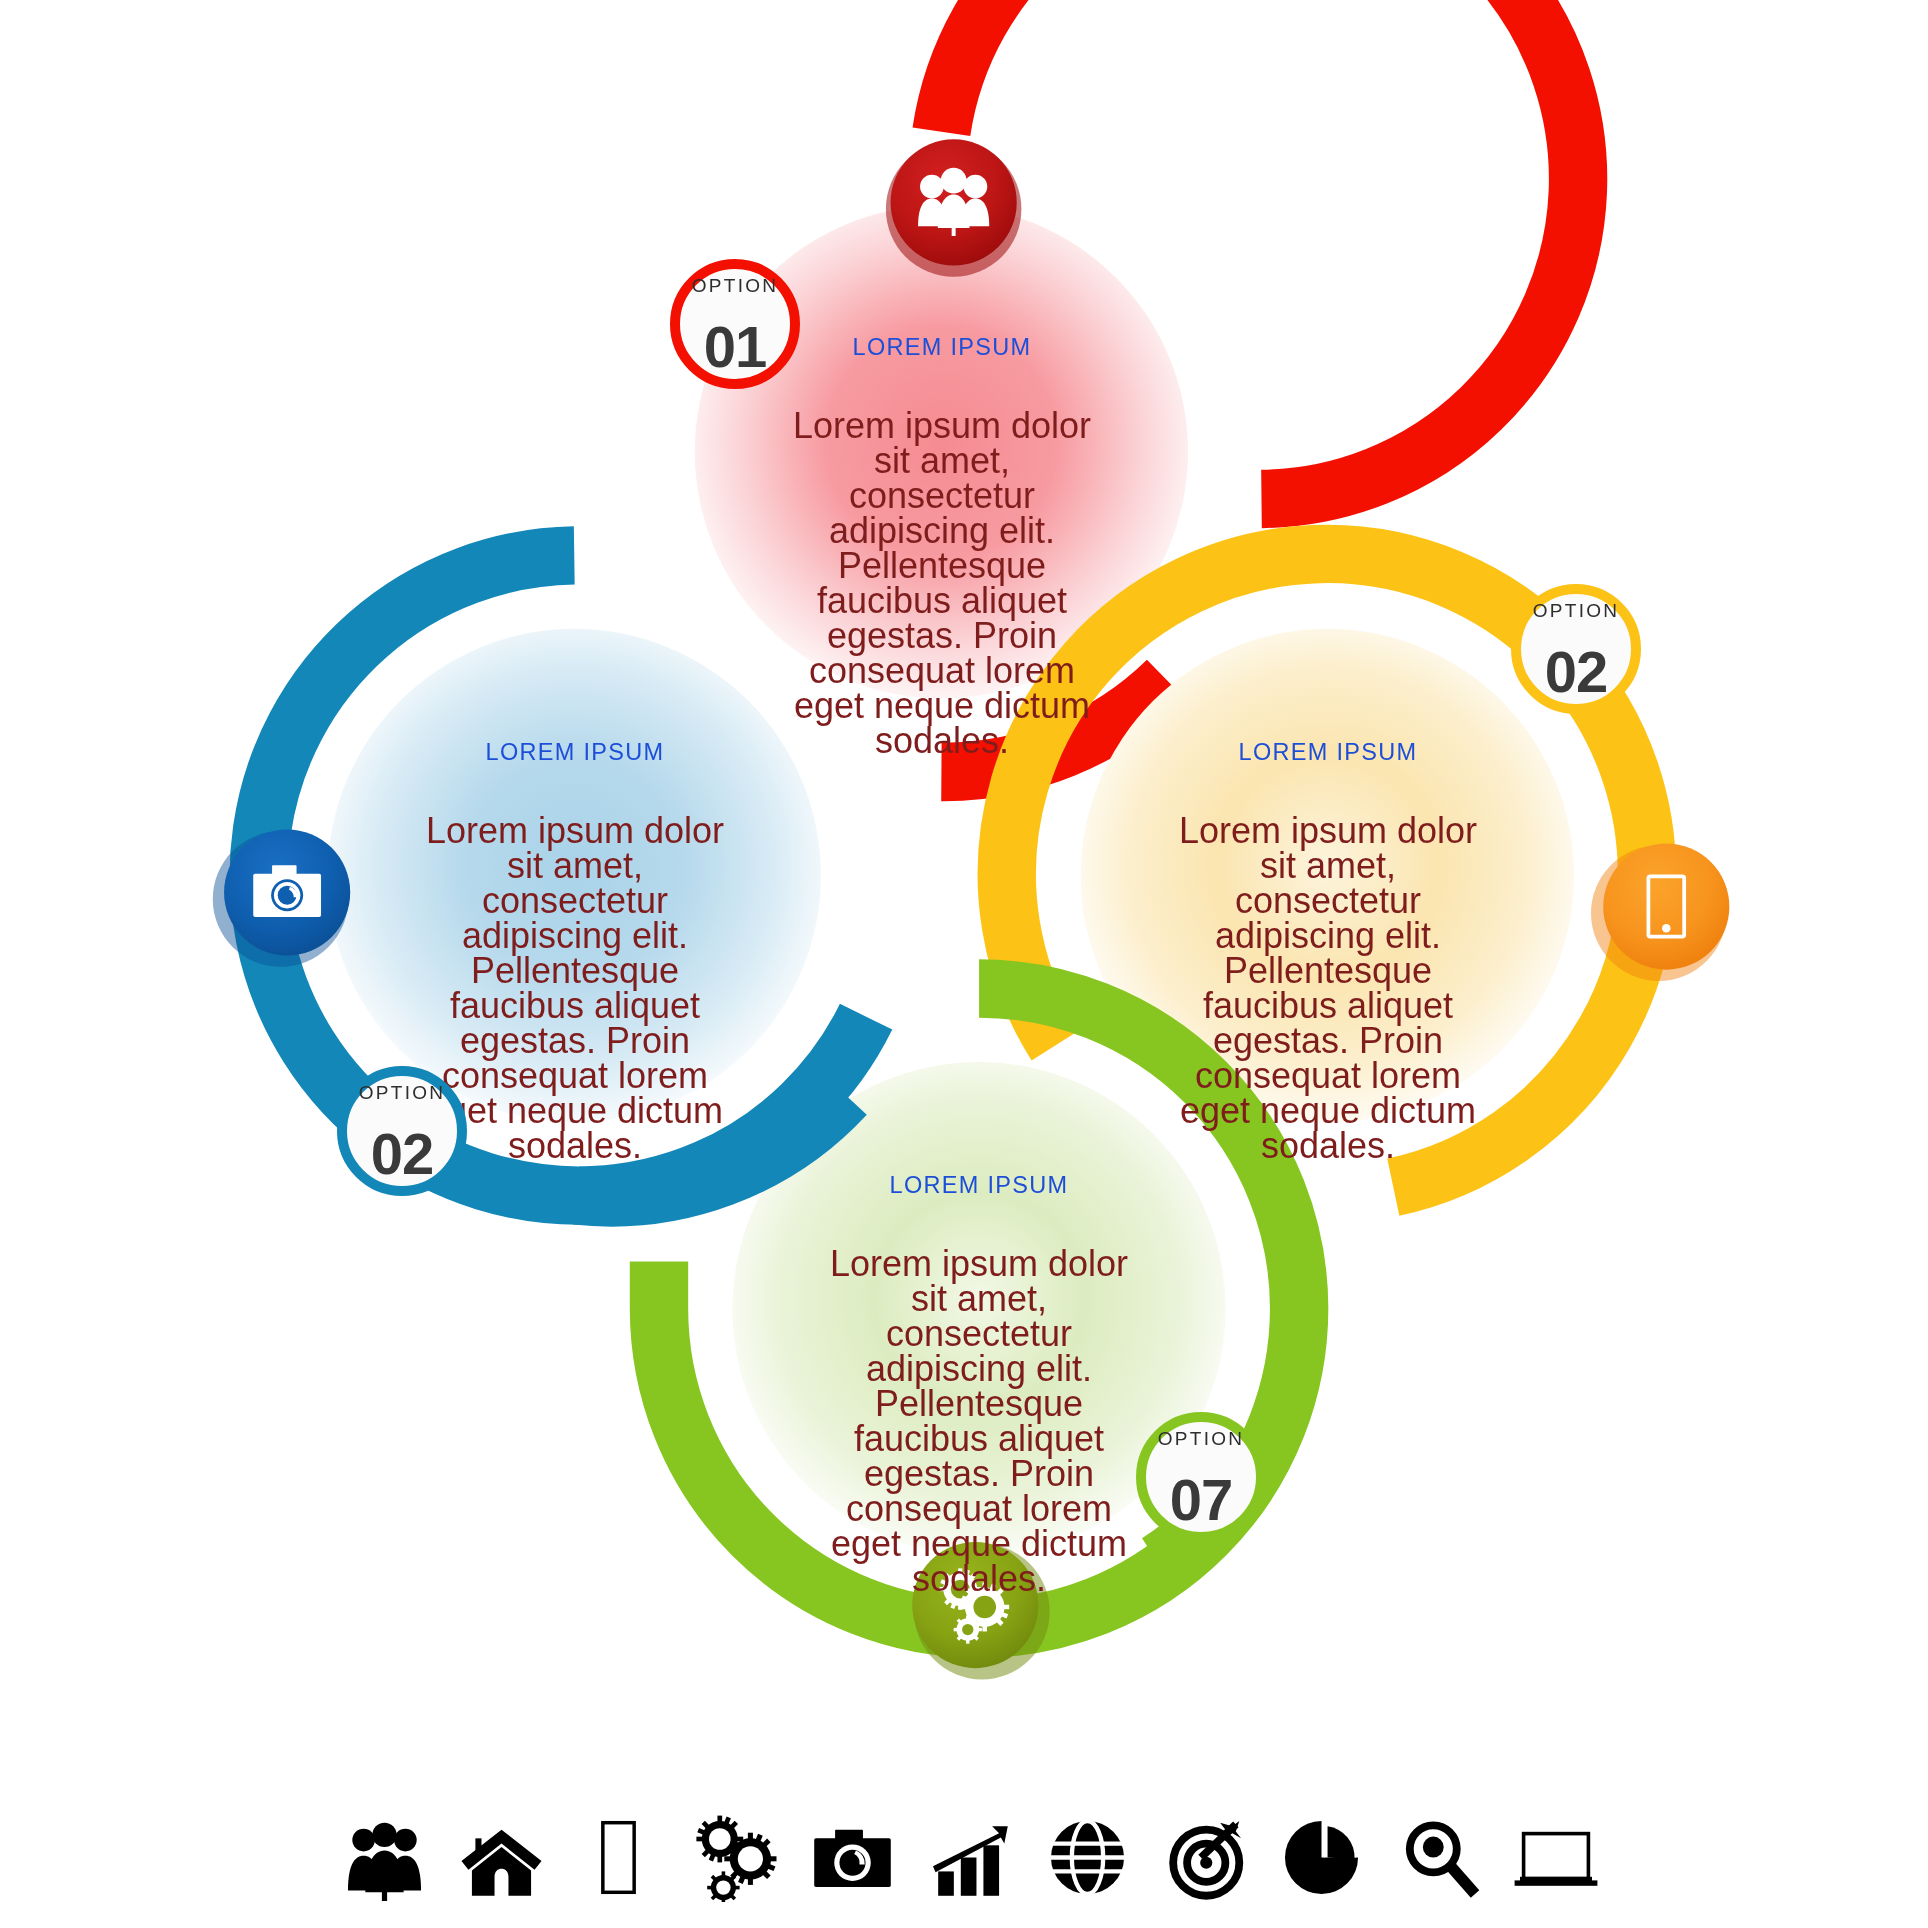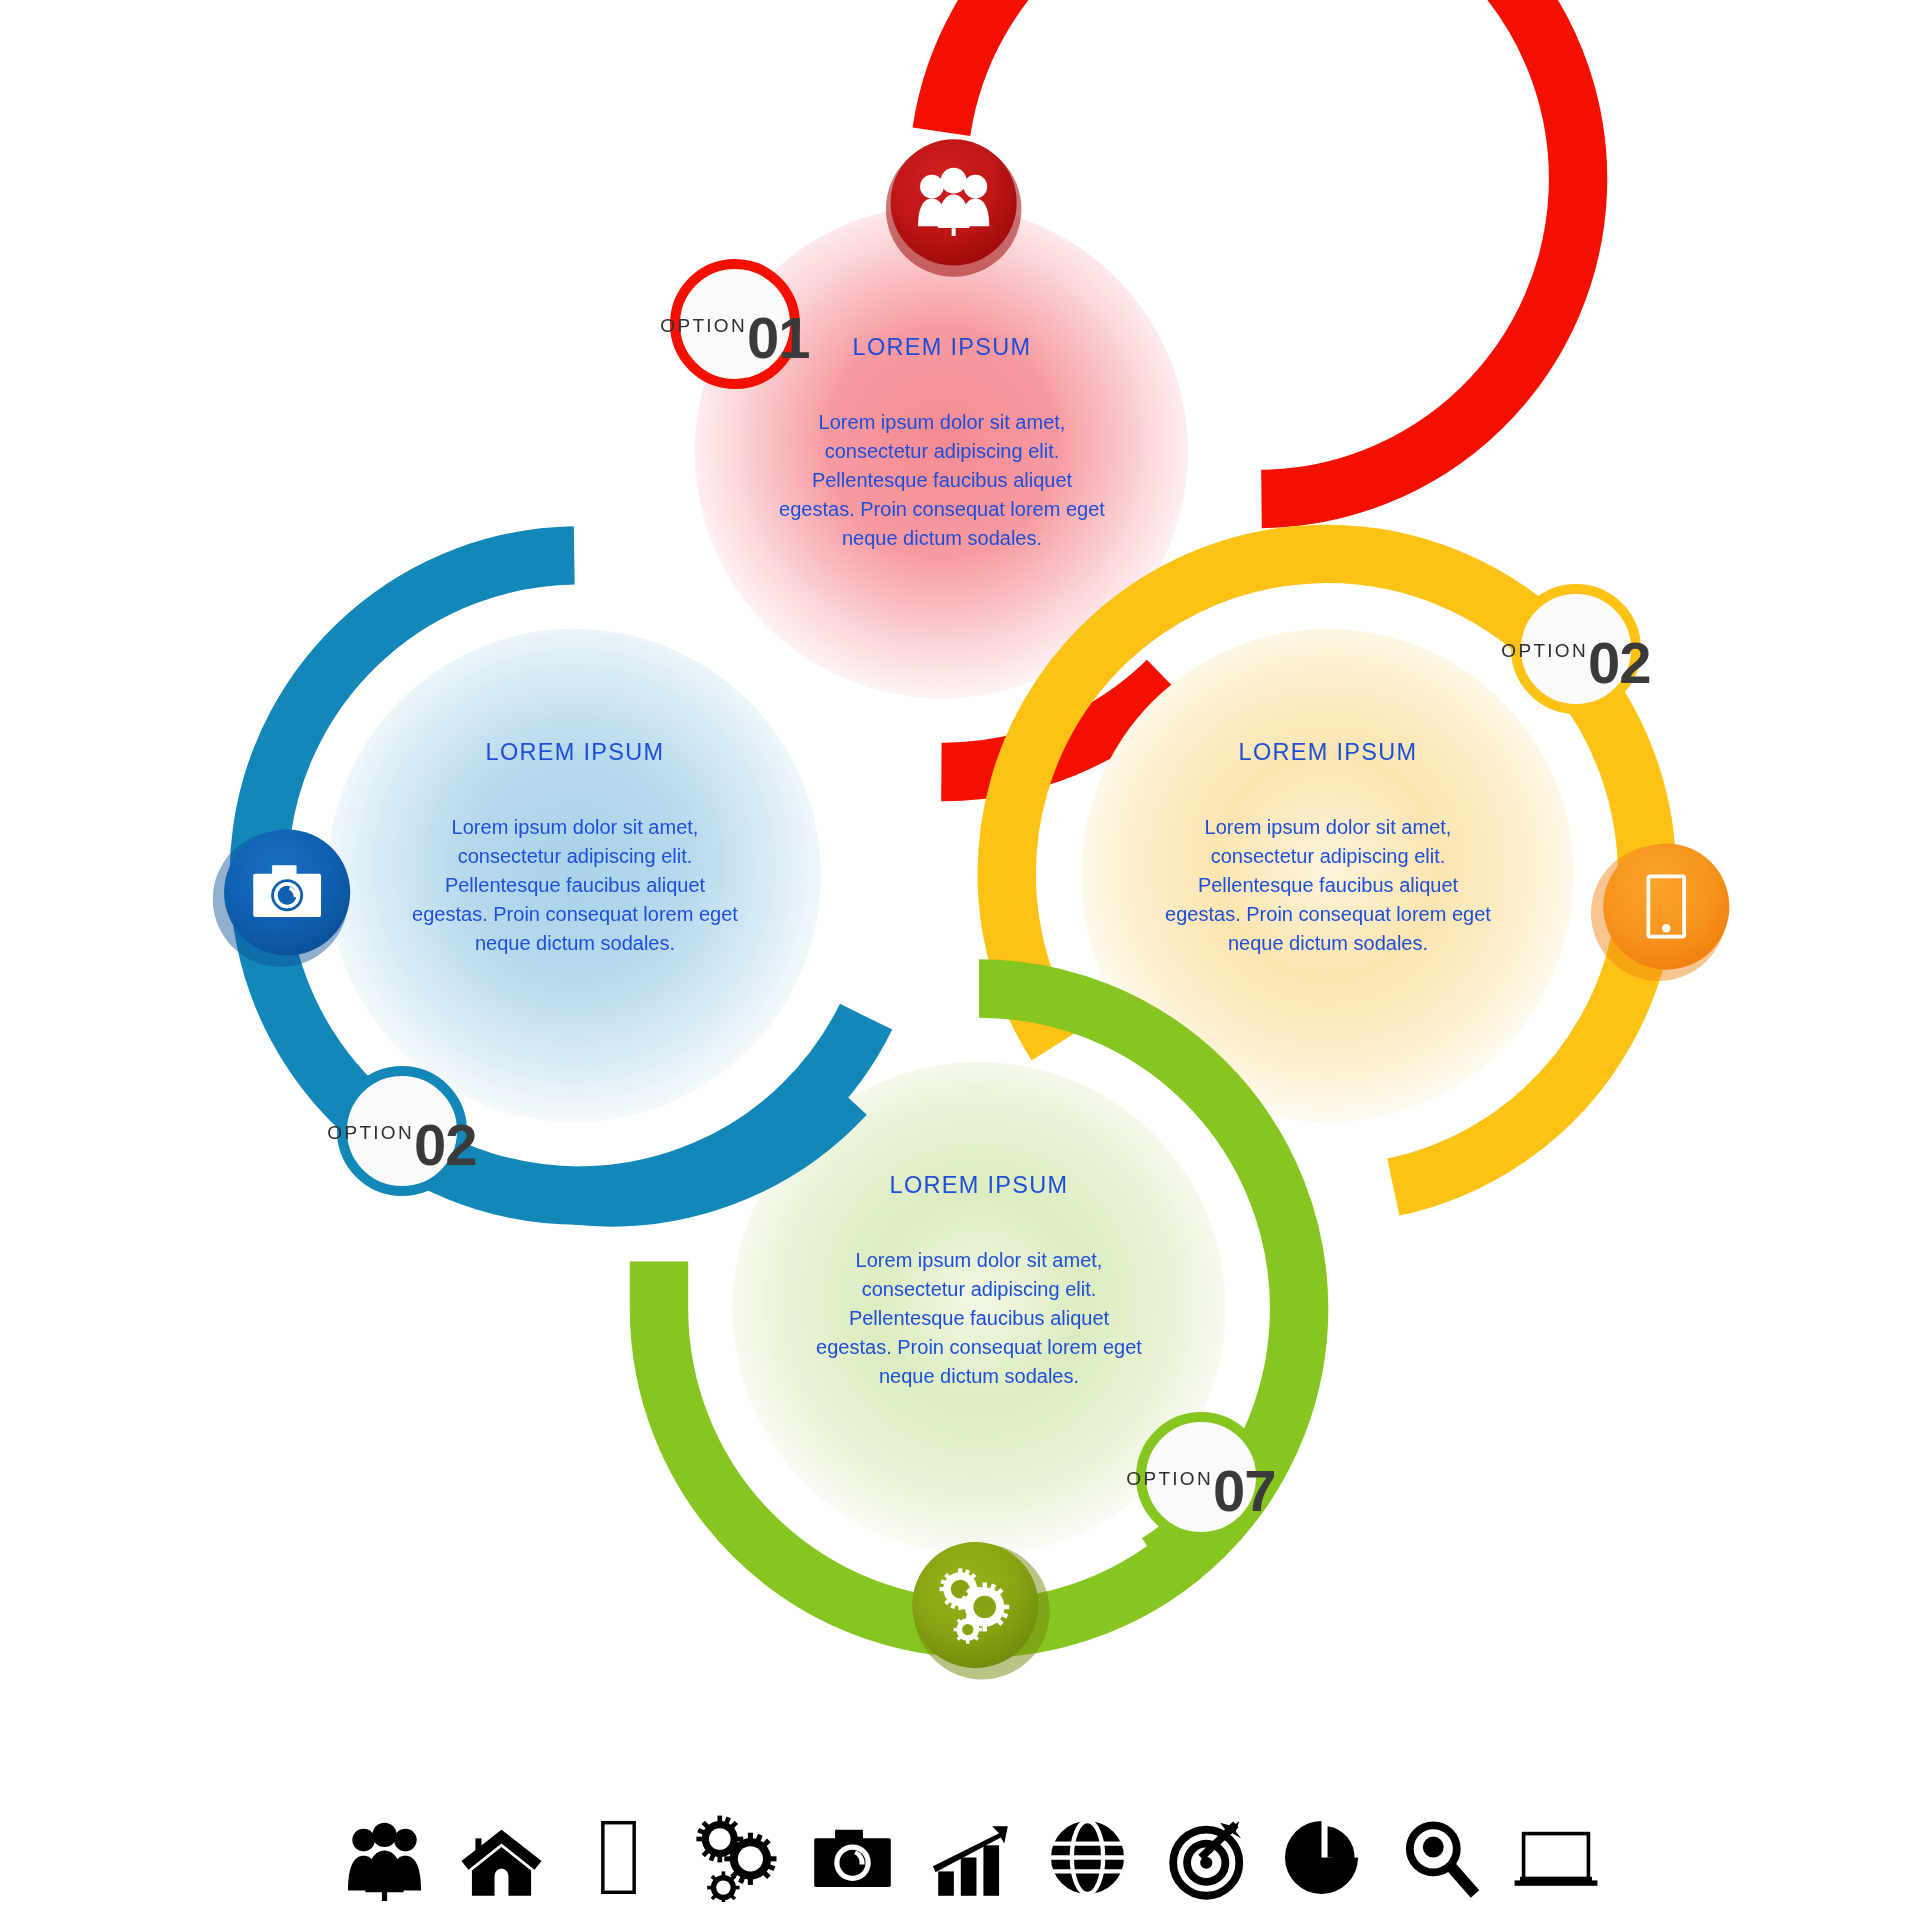--- a/index.html
+++ b/index.html
@@ -21,33 +21,33 @@
     pointer-events:none;
   }
   .panel-title{
     font-size:23.5px;
     letter-spacing:1.3px;
     color:#1d4ed8;
     font-weight:400;
     white-space:nowrap;
   }
   .panel-body{
-    font-size:20px;
-    line-height:29px;
-    color:#1d4ed8;
+    font-size:36px;
+    line-height:35px;
+    color:#7f1d1d;
     font-weight:400;
   }
 
   
   .badge{
     position:absolute;
     border-radius:50%;
     background:#fbfbfb;
     display:flex;
-    flex-direction:row;
+    flex-direction:column;
     align-items:center;
     justify-content:center;
     box-sizing:border-box;
   }
   .badge .b-opt{
     font-size:19px;
     letter-spacing:2.3px;
     color:#2e2e2e;
     font-weight:400;
     margin-bottom:-3.8px;

